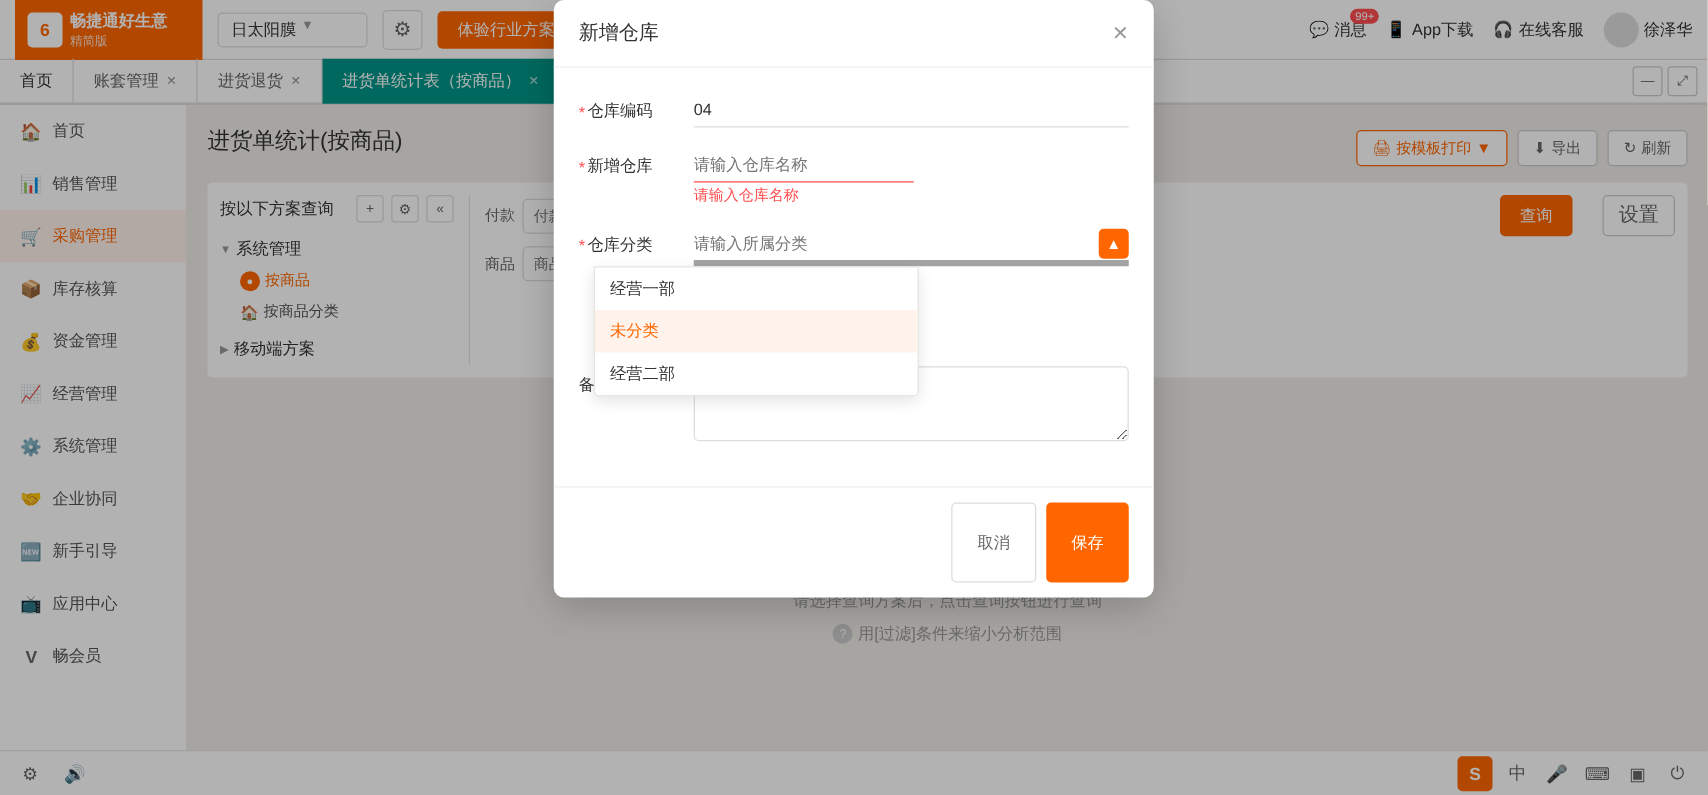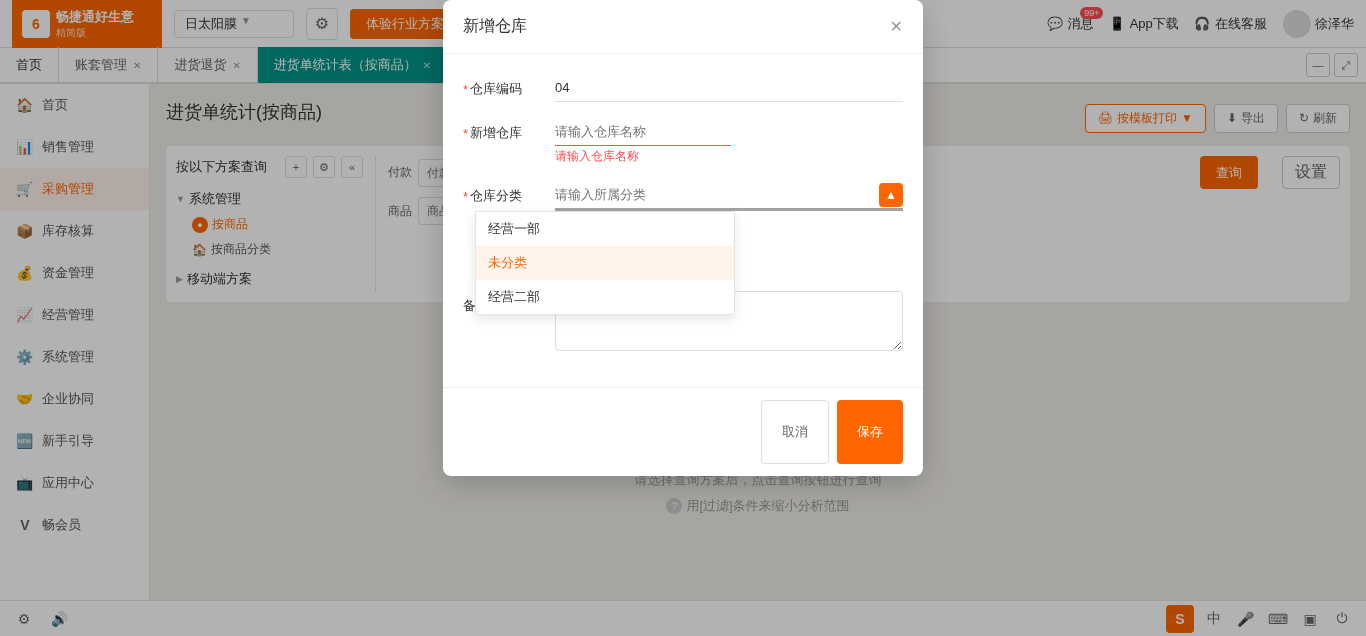--- a/index.html
+++ b/index.html
@@ -203,21 +203,21 @@
     }
     .save-btn {
       background: #ff6600; color: #fff; border: none;
       border-radius: 4px; padding: 23px 20px; cursor: pointer; font-size: 13px;
     }
 
     
     .category-wrap { flex: 1; position: relative; }
     .category-input-row {
       display: flex; align-items: center;
-      border-bottom: 3px solid #a3a3a3;
+      border-bottom: 5px solid #a3a3a3;
     }
     .category-input {
       flex: 1; border: none; padding: 6px 0; font-size: 13px;
       color: #999; outline: none;
     }
     .category-arrow {
       width: 24px; height: 24px; background: #ff6600; border-radius: 4px;
       display: flex; align-items: center; justify-content: center;
       color: #fff; font-size: 12px; cursor: pointer;
     }

